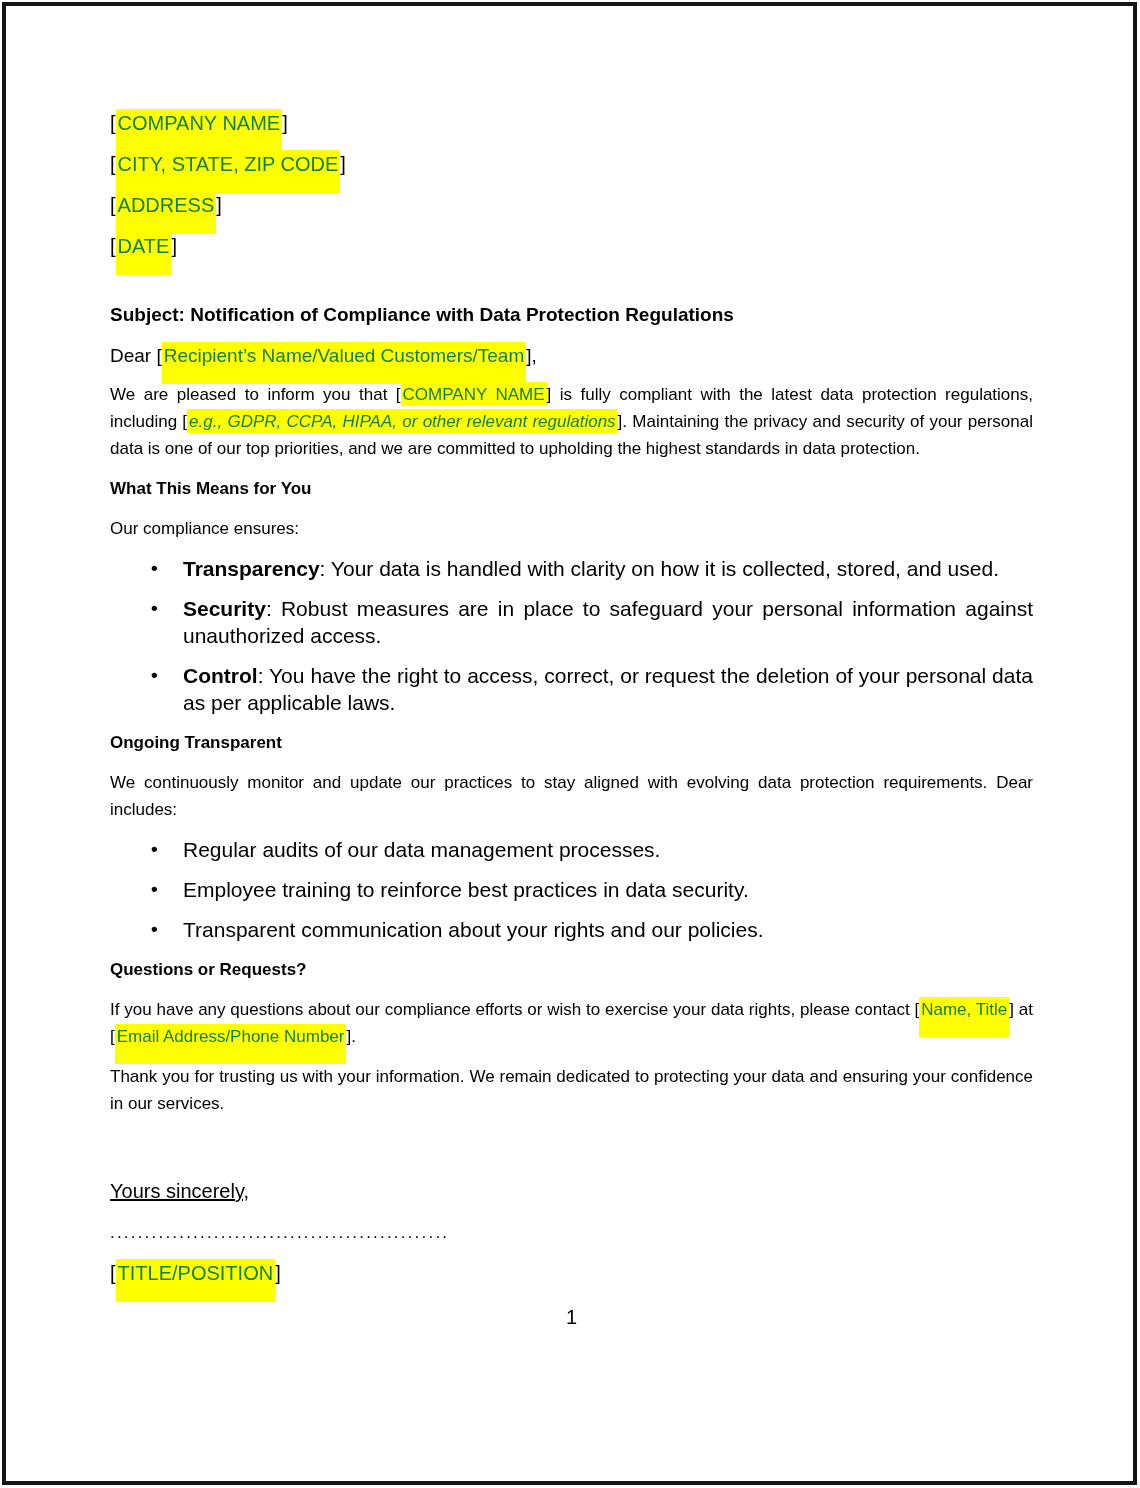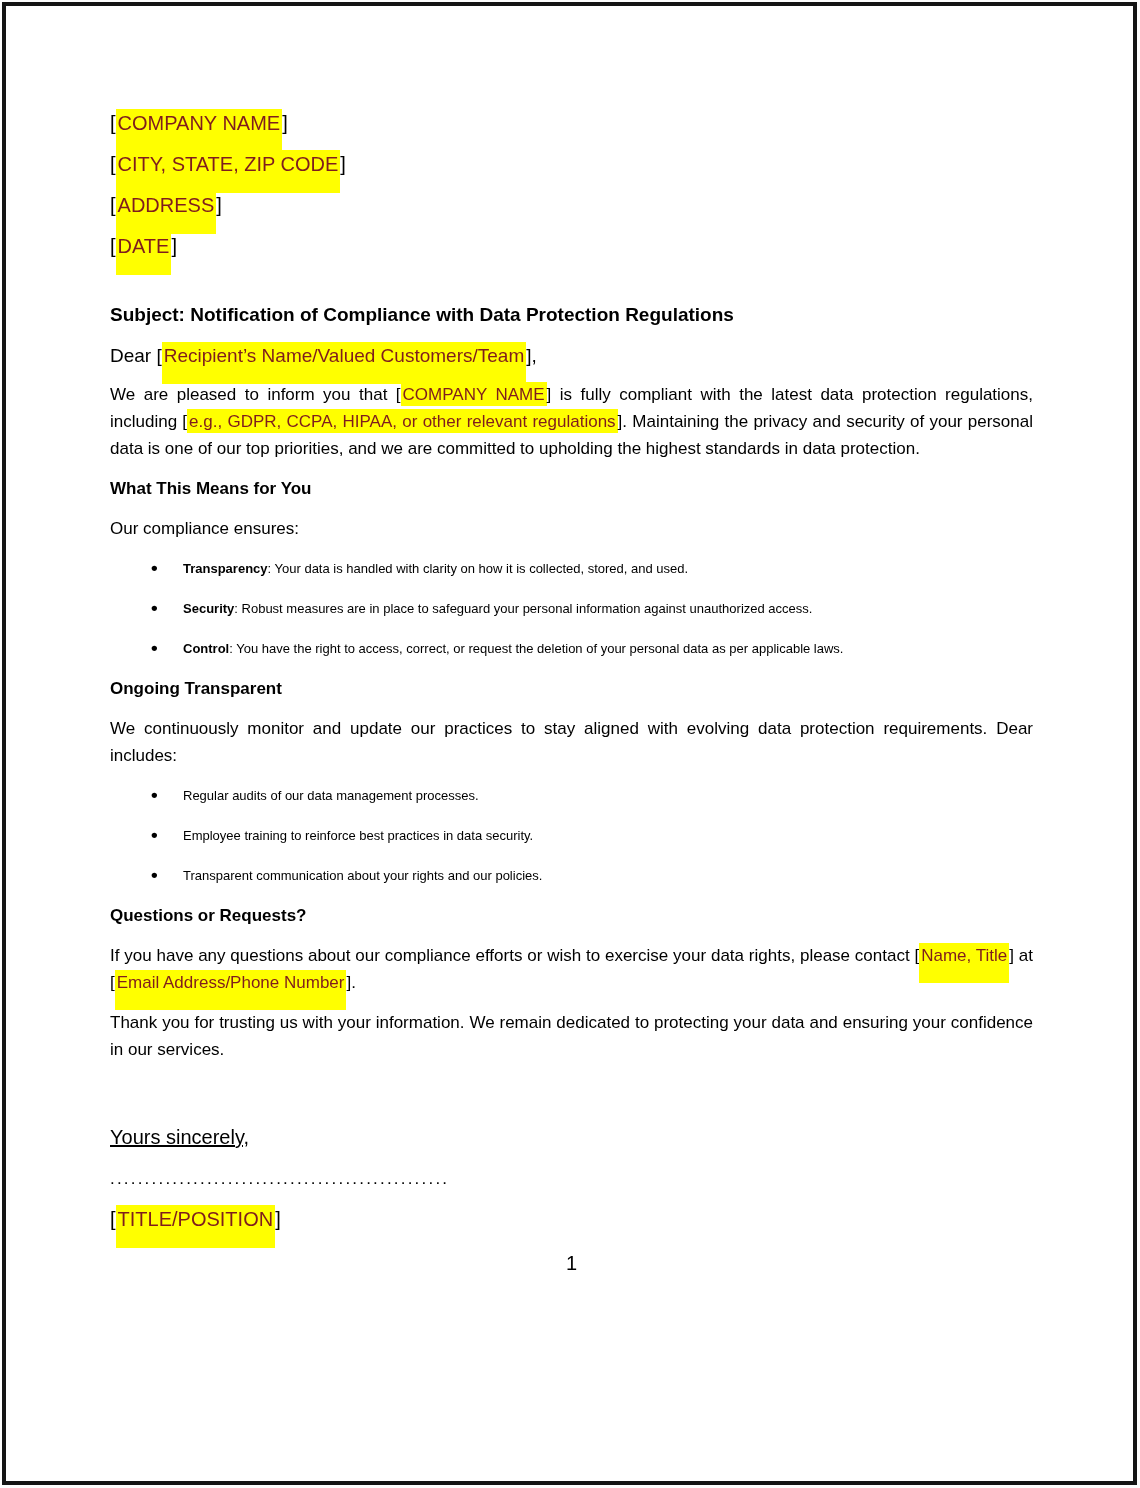--- a/index.html
+++ b/index.html
@@ -22,31 +22,31 @@
   }
   p { margin: 0 0 13px 0; font-size: 17px; line-height: 27px; }
   .lg { font-size: 20px; line-height: 31px; margin-bottom: 10px; }
   .md { font-size: 19px; line-height: 31px; margin-bottom: 10px; }
   .subject { margin-top: 37px; font-weight: 700; }
   .h { font-weight: 700; }
   .b { font-weight: 700; }
   .just { text-align: justify; }
   mark.hl {
     background: #ffff00;
-    color: #7f1d1d;
+    color: #15803d;
     padding: 3px 2px 2px 2px;
   }
   mark.hl.tail { padding-bottom: 18px; }
-  mark.hl.i { }
+  mark.hl.i { font-style: italic; }
   ul.blist { list-style: none; margin: 0 0 0 0; padding: 0; }
   ul.blist li {
     position: relative;
     padding-left: 73px;
     margin-bottom: 13px;
-    font-size: 13px;
+    font-size: 21px;
     line-height: 27px;
     text-align: justify;
   }
   ul.blist li::before {
     content: "\2022";
     position: absolute;
     left: 41px; top: -1px;
     font-size: 19px;
     font-weight: 700;
   }

